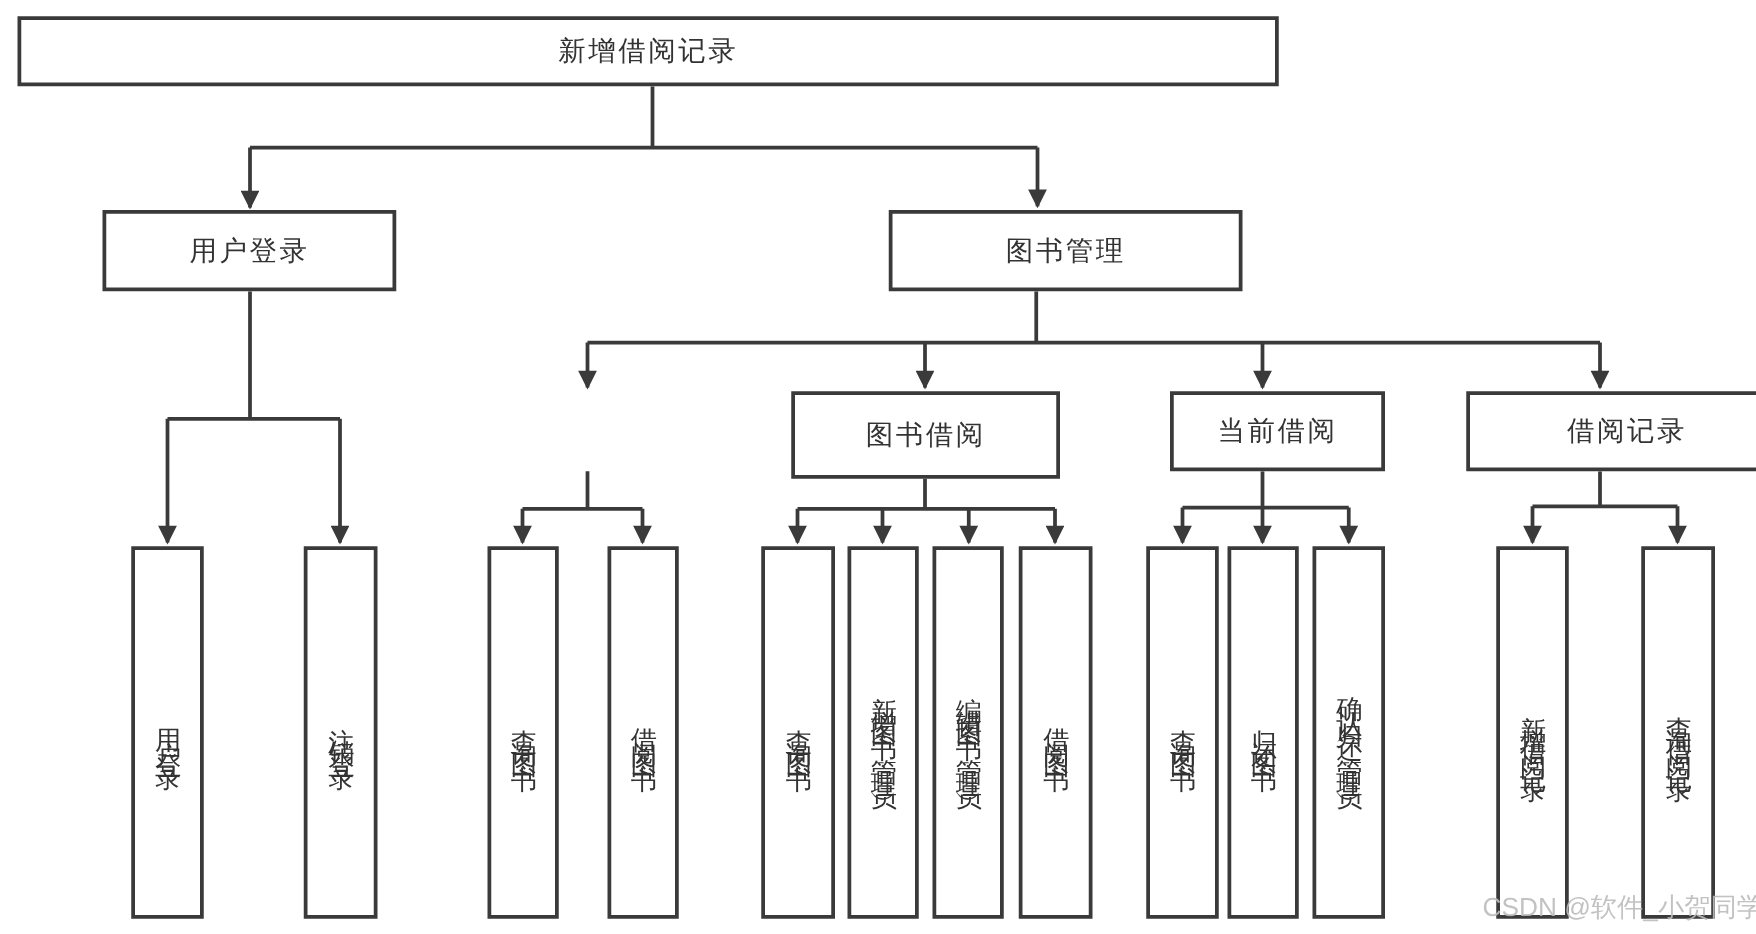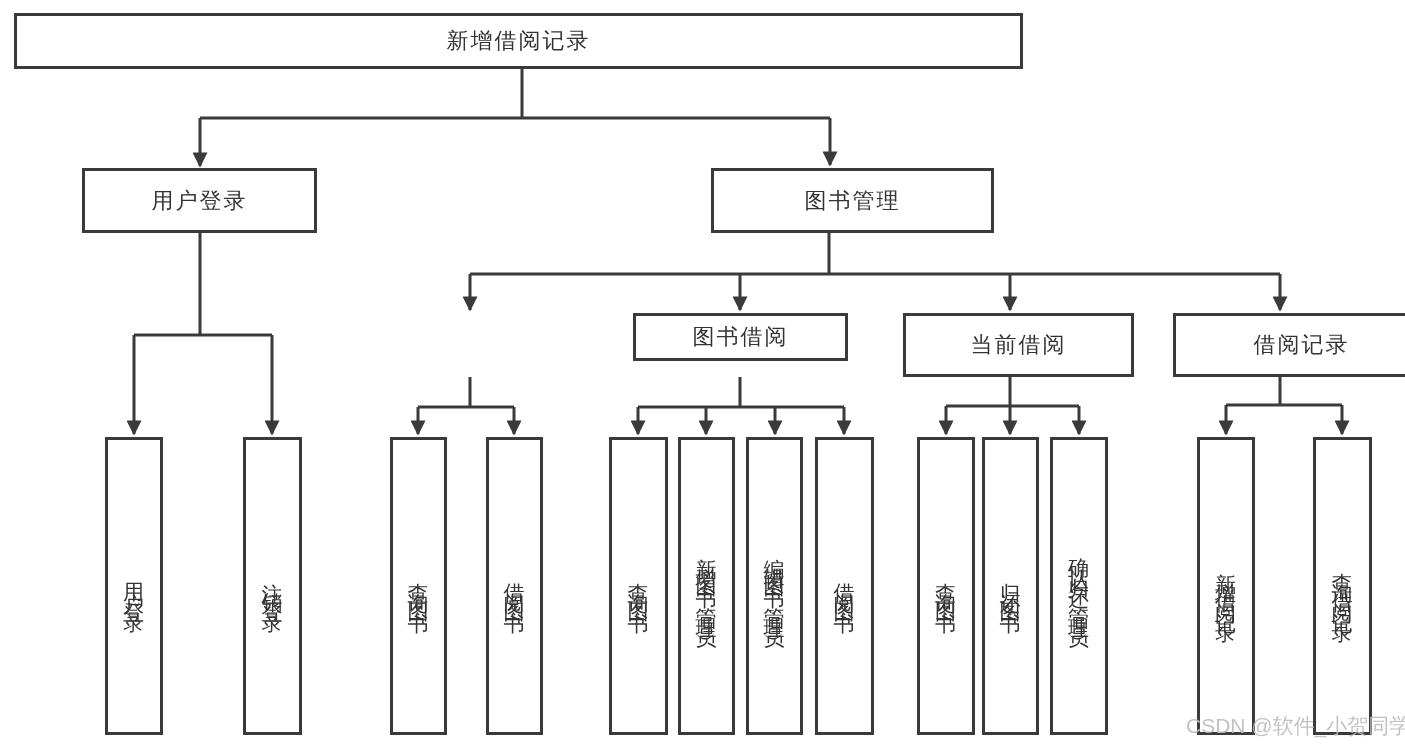--- a/index.html
+++ b/index.html
@@ -102,24 +102,24 @@
     <span>新增借阅记录</span>
   </div>
 
   <div class="box h" style="left:82px; top:168px; width:235px; height:65px">
     <span>用户登录</span>
   </div>
   <div class="box h" style="left:711px; top:168px; width:283px; height:65px">
     <span>图书管理</span>
   </div>
 
-  <div class="box h" style="left:633px; top:313px; width:215px; height:48px">
+  <div class="box h" style="left:633px; top:313px; width:215px; height:70px">
     <span>图书借阅</span>
   </div>
-  <div class="box h" style="left:903px; top:313px; width:231px; height:64px">
+  <div class="box h" style="left:936px; top:313px; width:172px; height:64px">
     <span>当前借阅</span>
   </div>
   <div class="box h" style="left:1173px; top:313px; width:257px; height:64px">
     <span>借阅记录</span>
   </div>
 
   <div class="box v" style="left:105px; top:437px; width:58px; height:298px">
     <span>用户登录</span>
   </div>
   <div class="box v" style="left:243px; top:437px; width:59px; height:298px">

